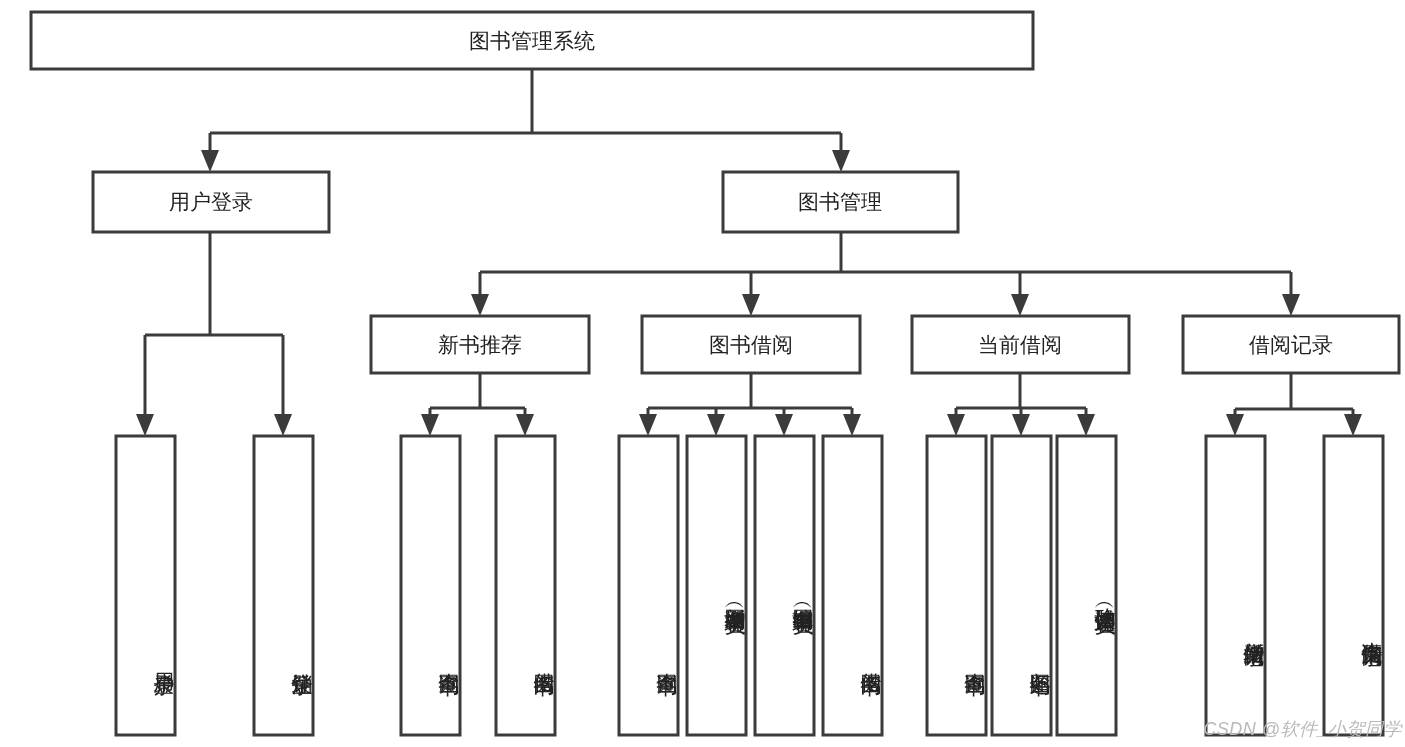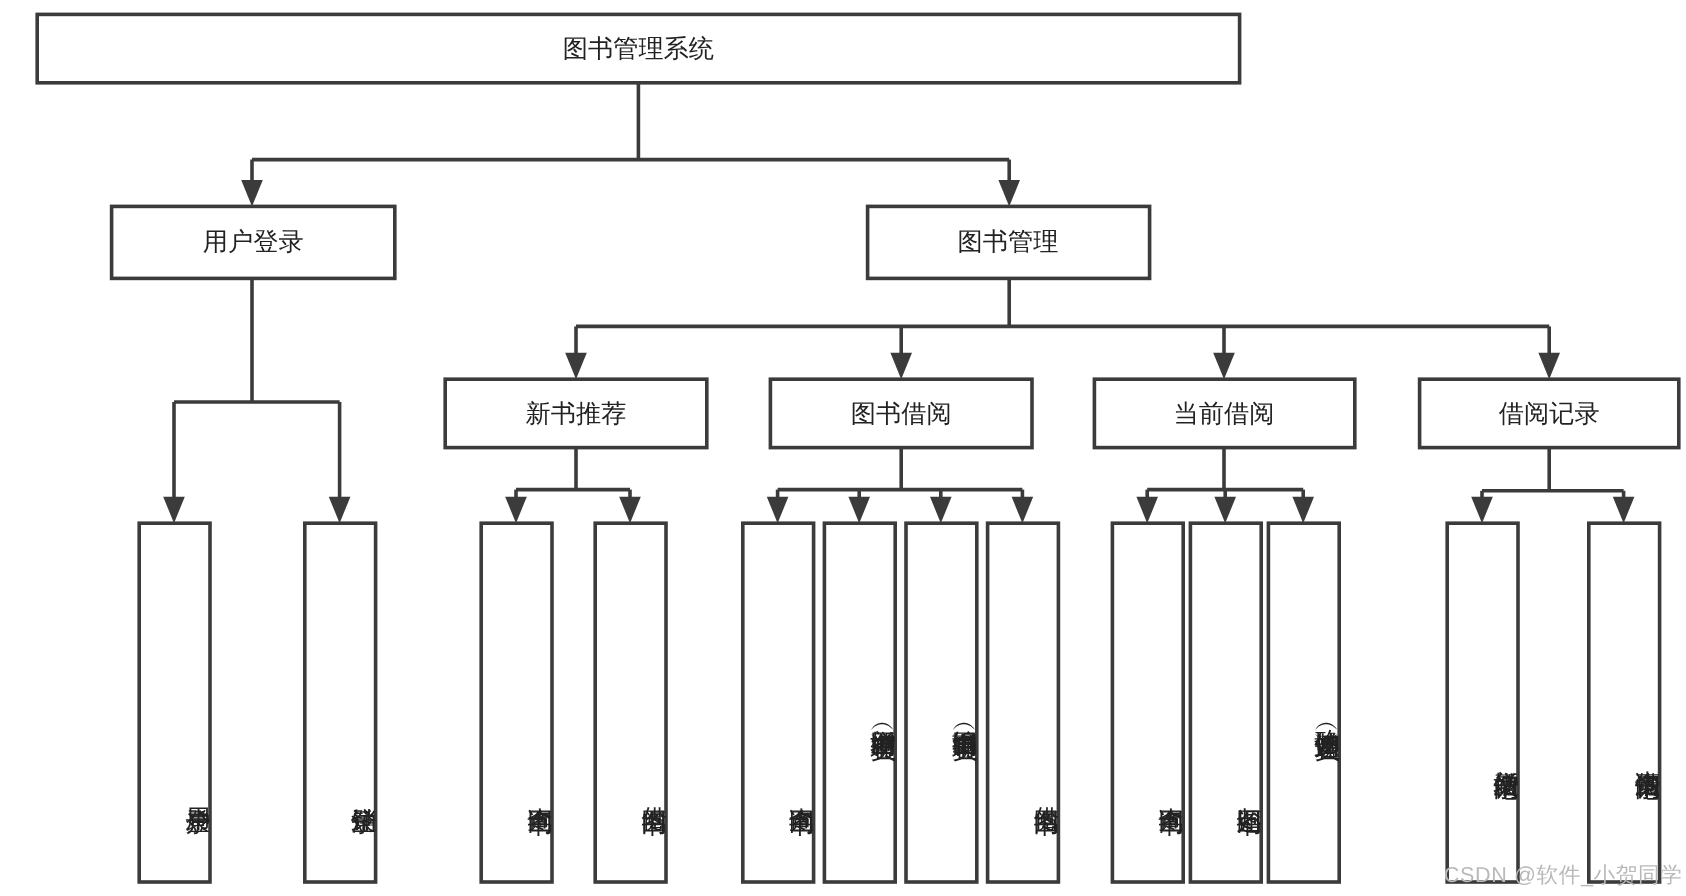--- a/index.html
+++ b/index.html
@@ -68,20 +68,21 @@
   }
   .watermark {
     position: absolute;
     right: 14px;
     bottom: 6px;
     font-family: "Liberation Sans", "DejaVu Sans", sans-serif;
     font-size: 18px;
     color: #b9b9b9;
     white-space: nowrap;
     letter-spacing: 0.5px;
+    font-style: italic;
   }
 </style>
 </head>
 <body>
 
 <div id="diagram-root">
 
   <svg class="flow" viewBox="0 0 1405 747">
 
     <g>

